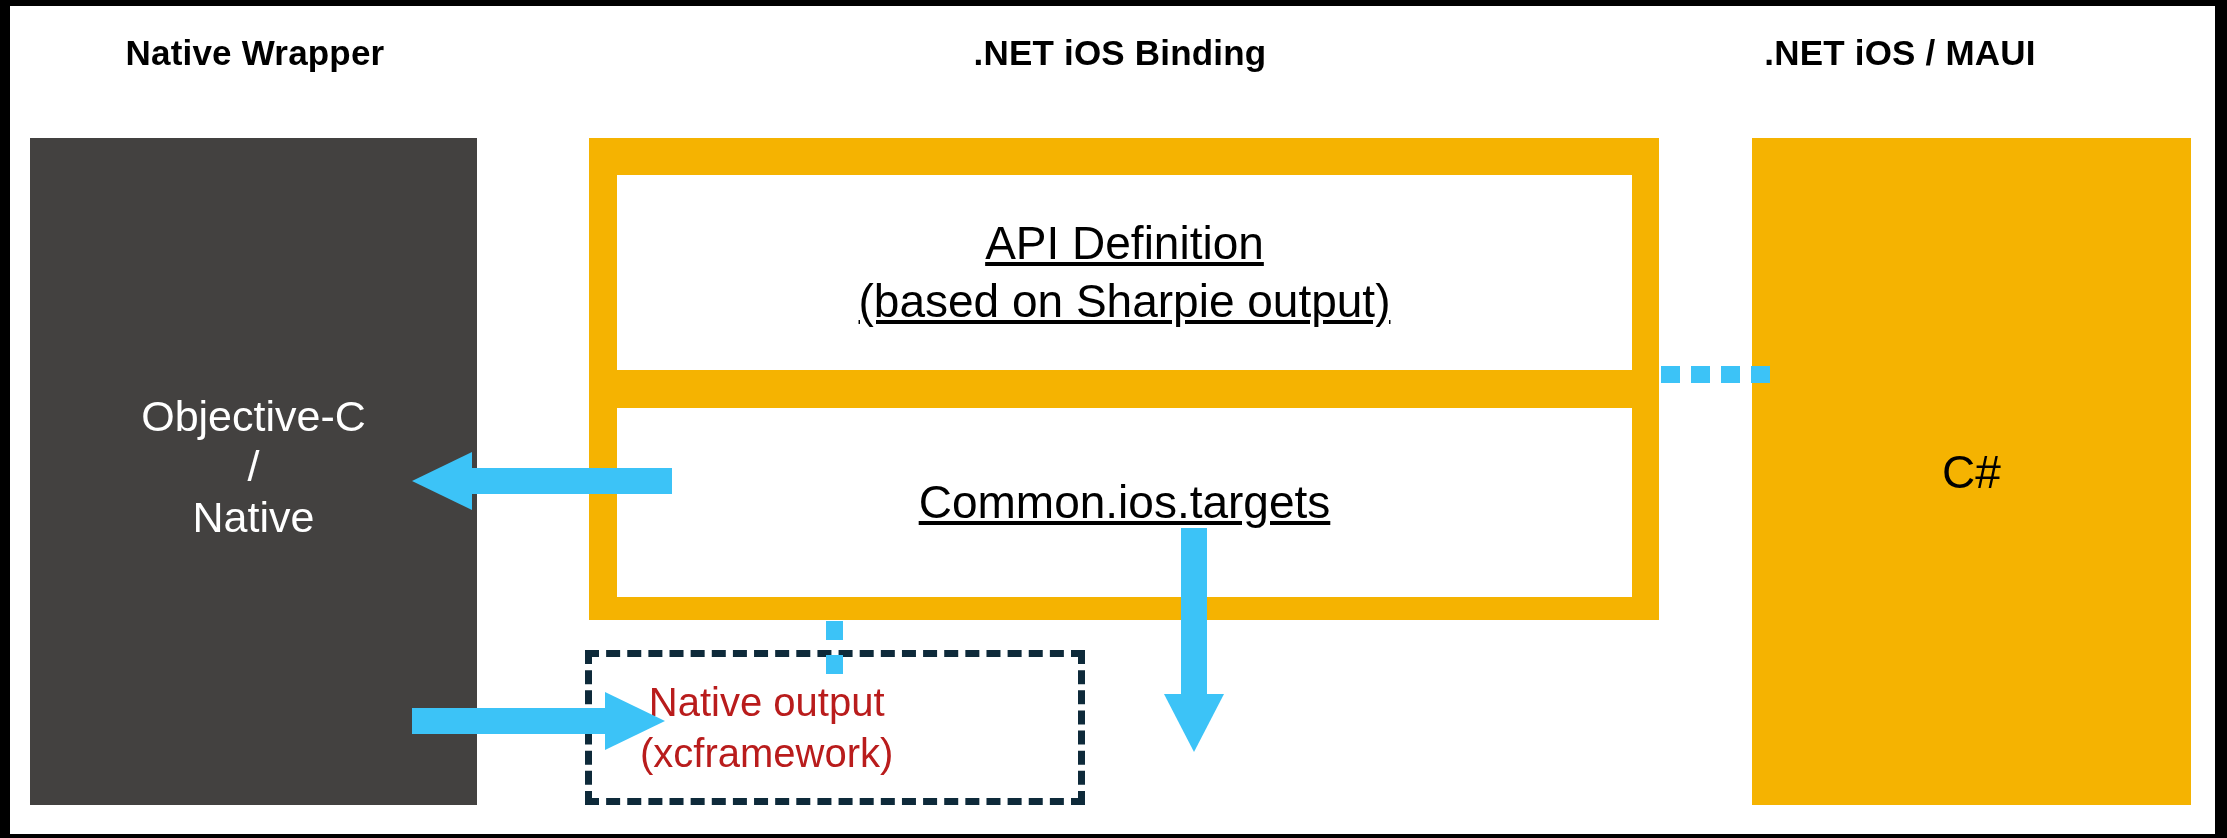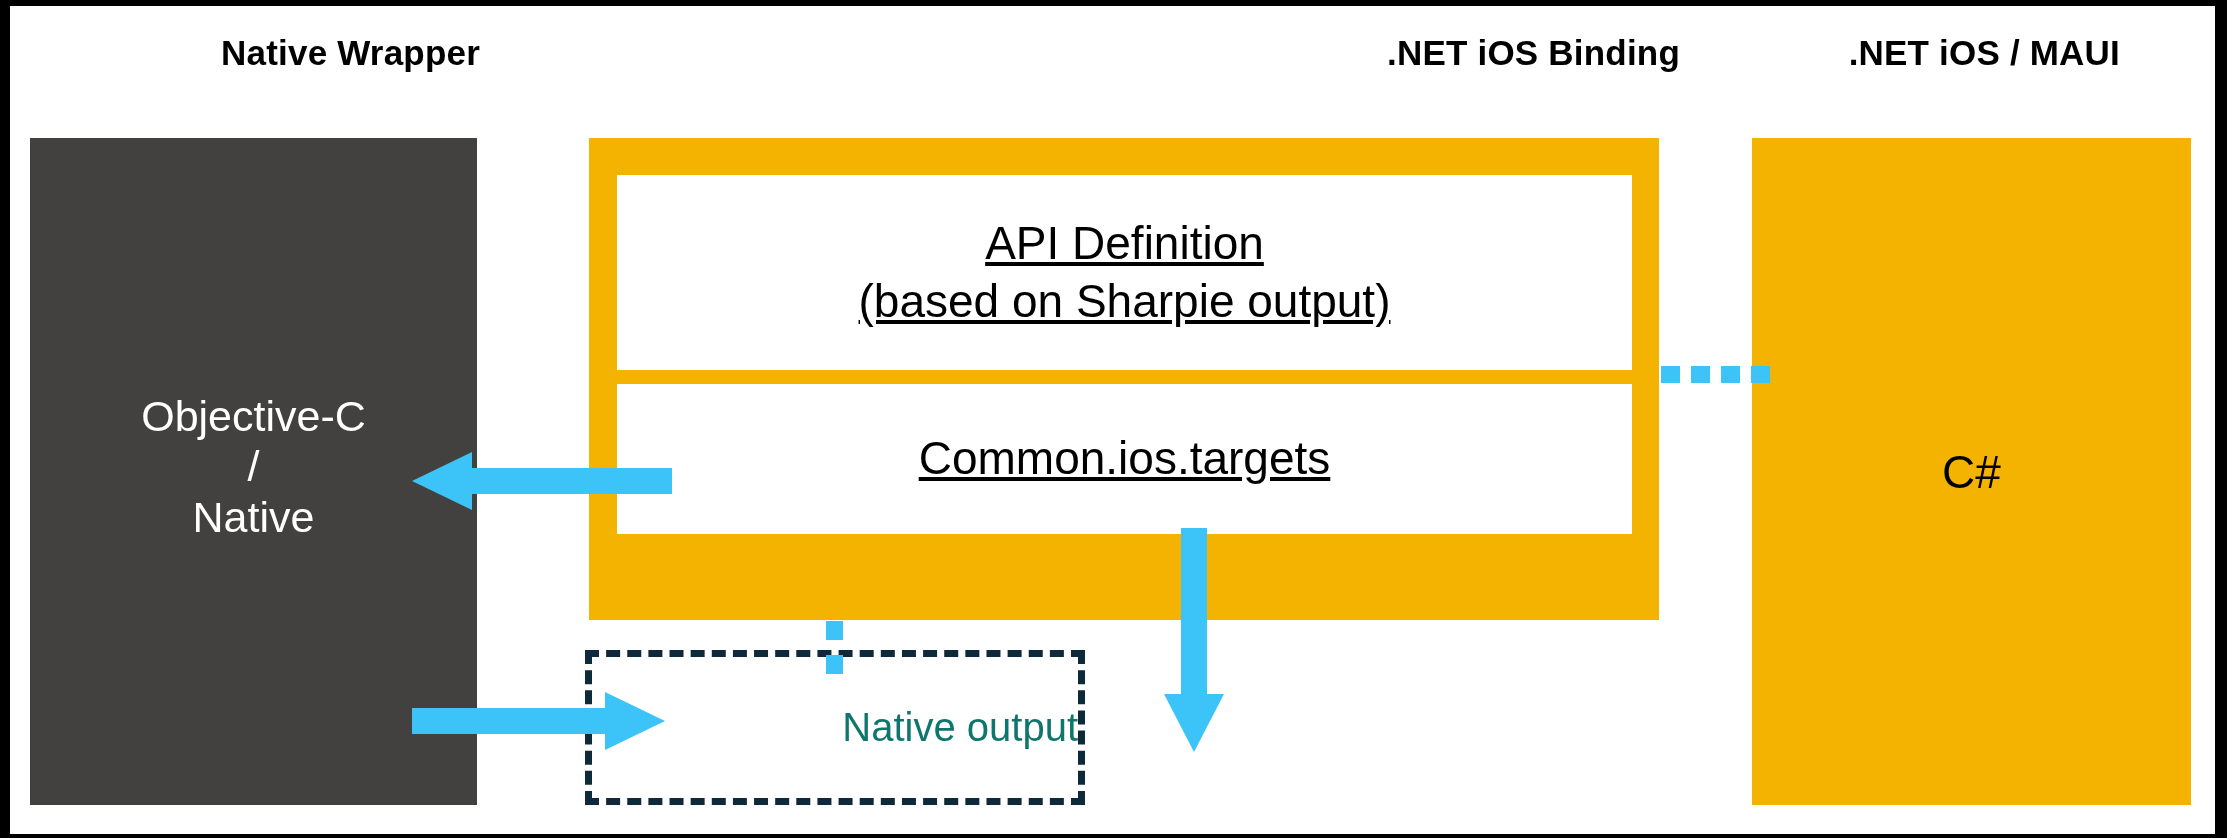--- a/index.html
+++ b/index.html
@@ -28,21 +28,21 @@
   .frame-bottom { left: 0;    bottom: 0; width: 2227px; height: 4px; }
 
   
   .col-header {
     position: absolute;
     font-weight: bold;
     font-size: 35px;
     color: #000000;
     letter-spacing: 0.2px;
     white-space: nowrap;
-    text-align: right;
+    text-align: center;
   }
   #hdr-native { left: 30px;   top: 33px; width: 450px; }
   #hdr-binding{ left: 560px;  top: 33px; width: 1120px; }
   #hdr-maui   { left: 1680px; top: 33px; width: 440px; }
 
   
   #native-block {
     position: absolute;
     left: 30px;
     top: 138px;
@@ -85,23 +85,23 @@
     text-decoration: underline;
   }
   #api-def-box {
     left: 617px;
     top: 175px;
     width: 1015px;
     height: 195px;
   }
   #targets-box {
     left: 617px;
-    top: 384px;
+    top: 408px;
     width: 1015px;
-    height: 150px;
+    height: 189px;
   }
 
   
   #maui-block {
     position: absolute;
     left: 1752px;
     top: 138px;
     width: 439px;
     height: 667px;
     background: #F5B301;
@@ -113,23 +113,23 @@
   }
 
   
   .dashed-box {
     position: absolute;
     border: 7px dashed #0E2A3A;
     background: #ffffff;
     box-sizing: border-box;
     display: flex;
     align-items: center;
-    justify-content: flex-end;
-    text-align: center;
-    color: #0f766e;
+    justify-content: flex-start;
+    text-align: center;
+    color: #b91c1c;
     font-size: 40px;
     line-height: 1.26;
   }
   #native-output-box {
     left: 585px;
     top: 650px;
     width: 500px;
     height: 155px;
   }
   #sharpie-output-box {
@@ -220,20 +220,21 @@
     <div>Common.ios.targets</div>
   </div>
 
   <div id="maui-block">
     <span>C#</span>
   </div>
 
   <div class="dashed-box" id="native-output-box">
     <div class="label-inner">
       <div>Native output</div>
+      <div>(xcframework)</div>
     </div>
   </div>
 
 
   <div class="arrow-shaft" id="arrow-left-shaft"></div>
   <div class="arrow-head" id="arrow-left-head"></div>
 
   <div class="arrow-shaft" id="arrow-right-shaft"></div>
   <div class="arrow-head" id="arrow-right-head"></div>
 

